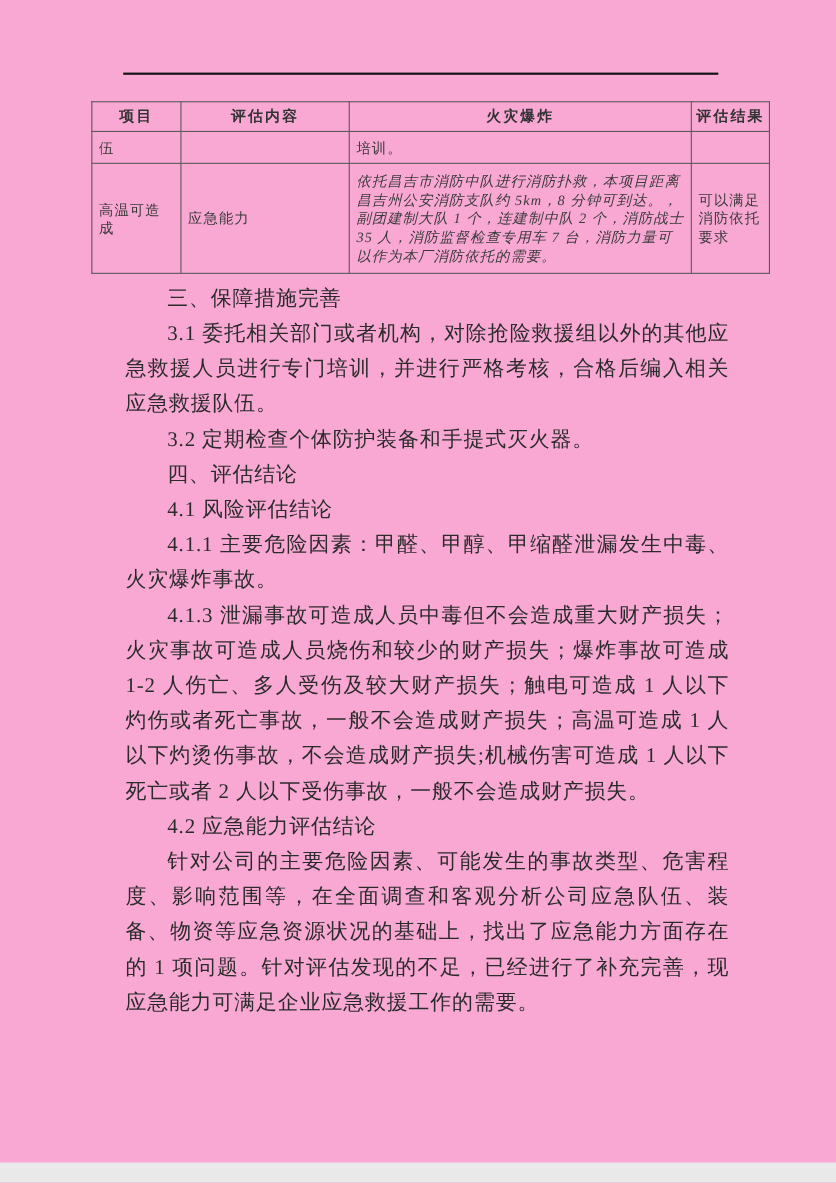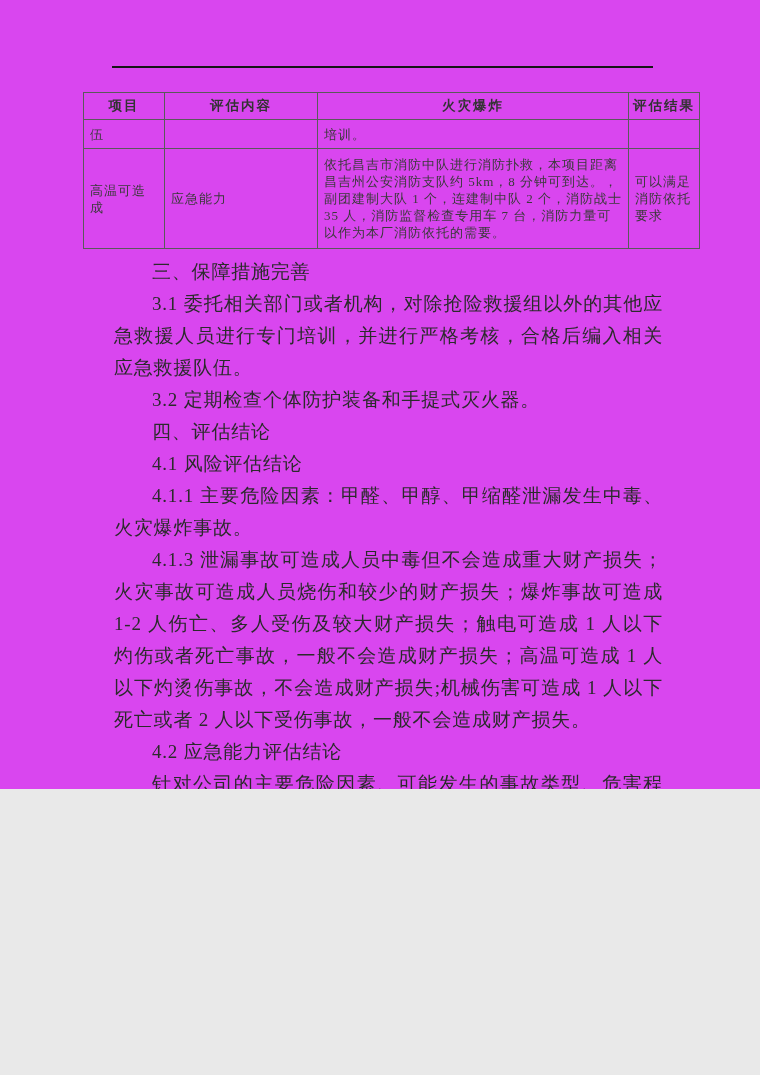--- a/index.html
+++ b/index.html
@@ -1,21 +1,21 @@
 <!DOCTYPE html>
 <html><head>
 <meta charset="utf-8">
 <style>
   * { margin: 0; padding: 0; box-sizing: border-box; }
   html, body { background: #e9e9e9; }
   .page {
     position: relative;
     width: 760px;
-    height: 789px;
-    background: #d946ef;
+    height: 1057px;
+    background: #f9a8d4;
     margin: 0 auto;
     overflow: hidden;
     font-family: "Liberation Serif", "DejaVu Serif", serif;
     color: #2d2d2d;
   }
   .header-rule {
     position: absolute;
     left: 112px;
     top: 66px;
     width: 541px;
@@ -50,20 +50,21 @@
     line-height: 17px;
     letter-spacing: 1px;
     text-align: left;
   }
   tr.r1 td { height: 29px; }
   tr.r2 td { height: 100px; }
   td.detail {
     letter-spacing: 0.4px;
     line-height: 16.5px;
     text-align: justify;
+    font-style: italic;
   }
   td.result { line-height: 19px; }
   .body-text {
     position: absolute;
     left: 114px;
     top: 256px;
     width: 549px;
     font-size: 19px;
     line-height: 32px;
     letter-spacing: 0.8px;

